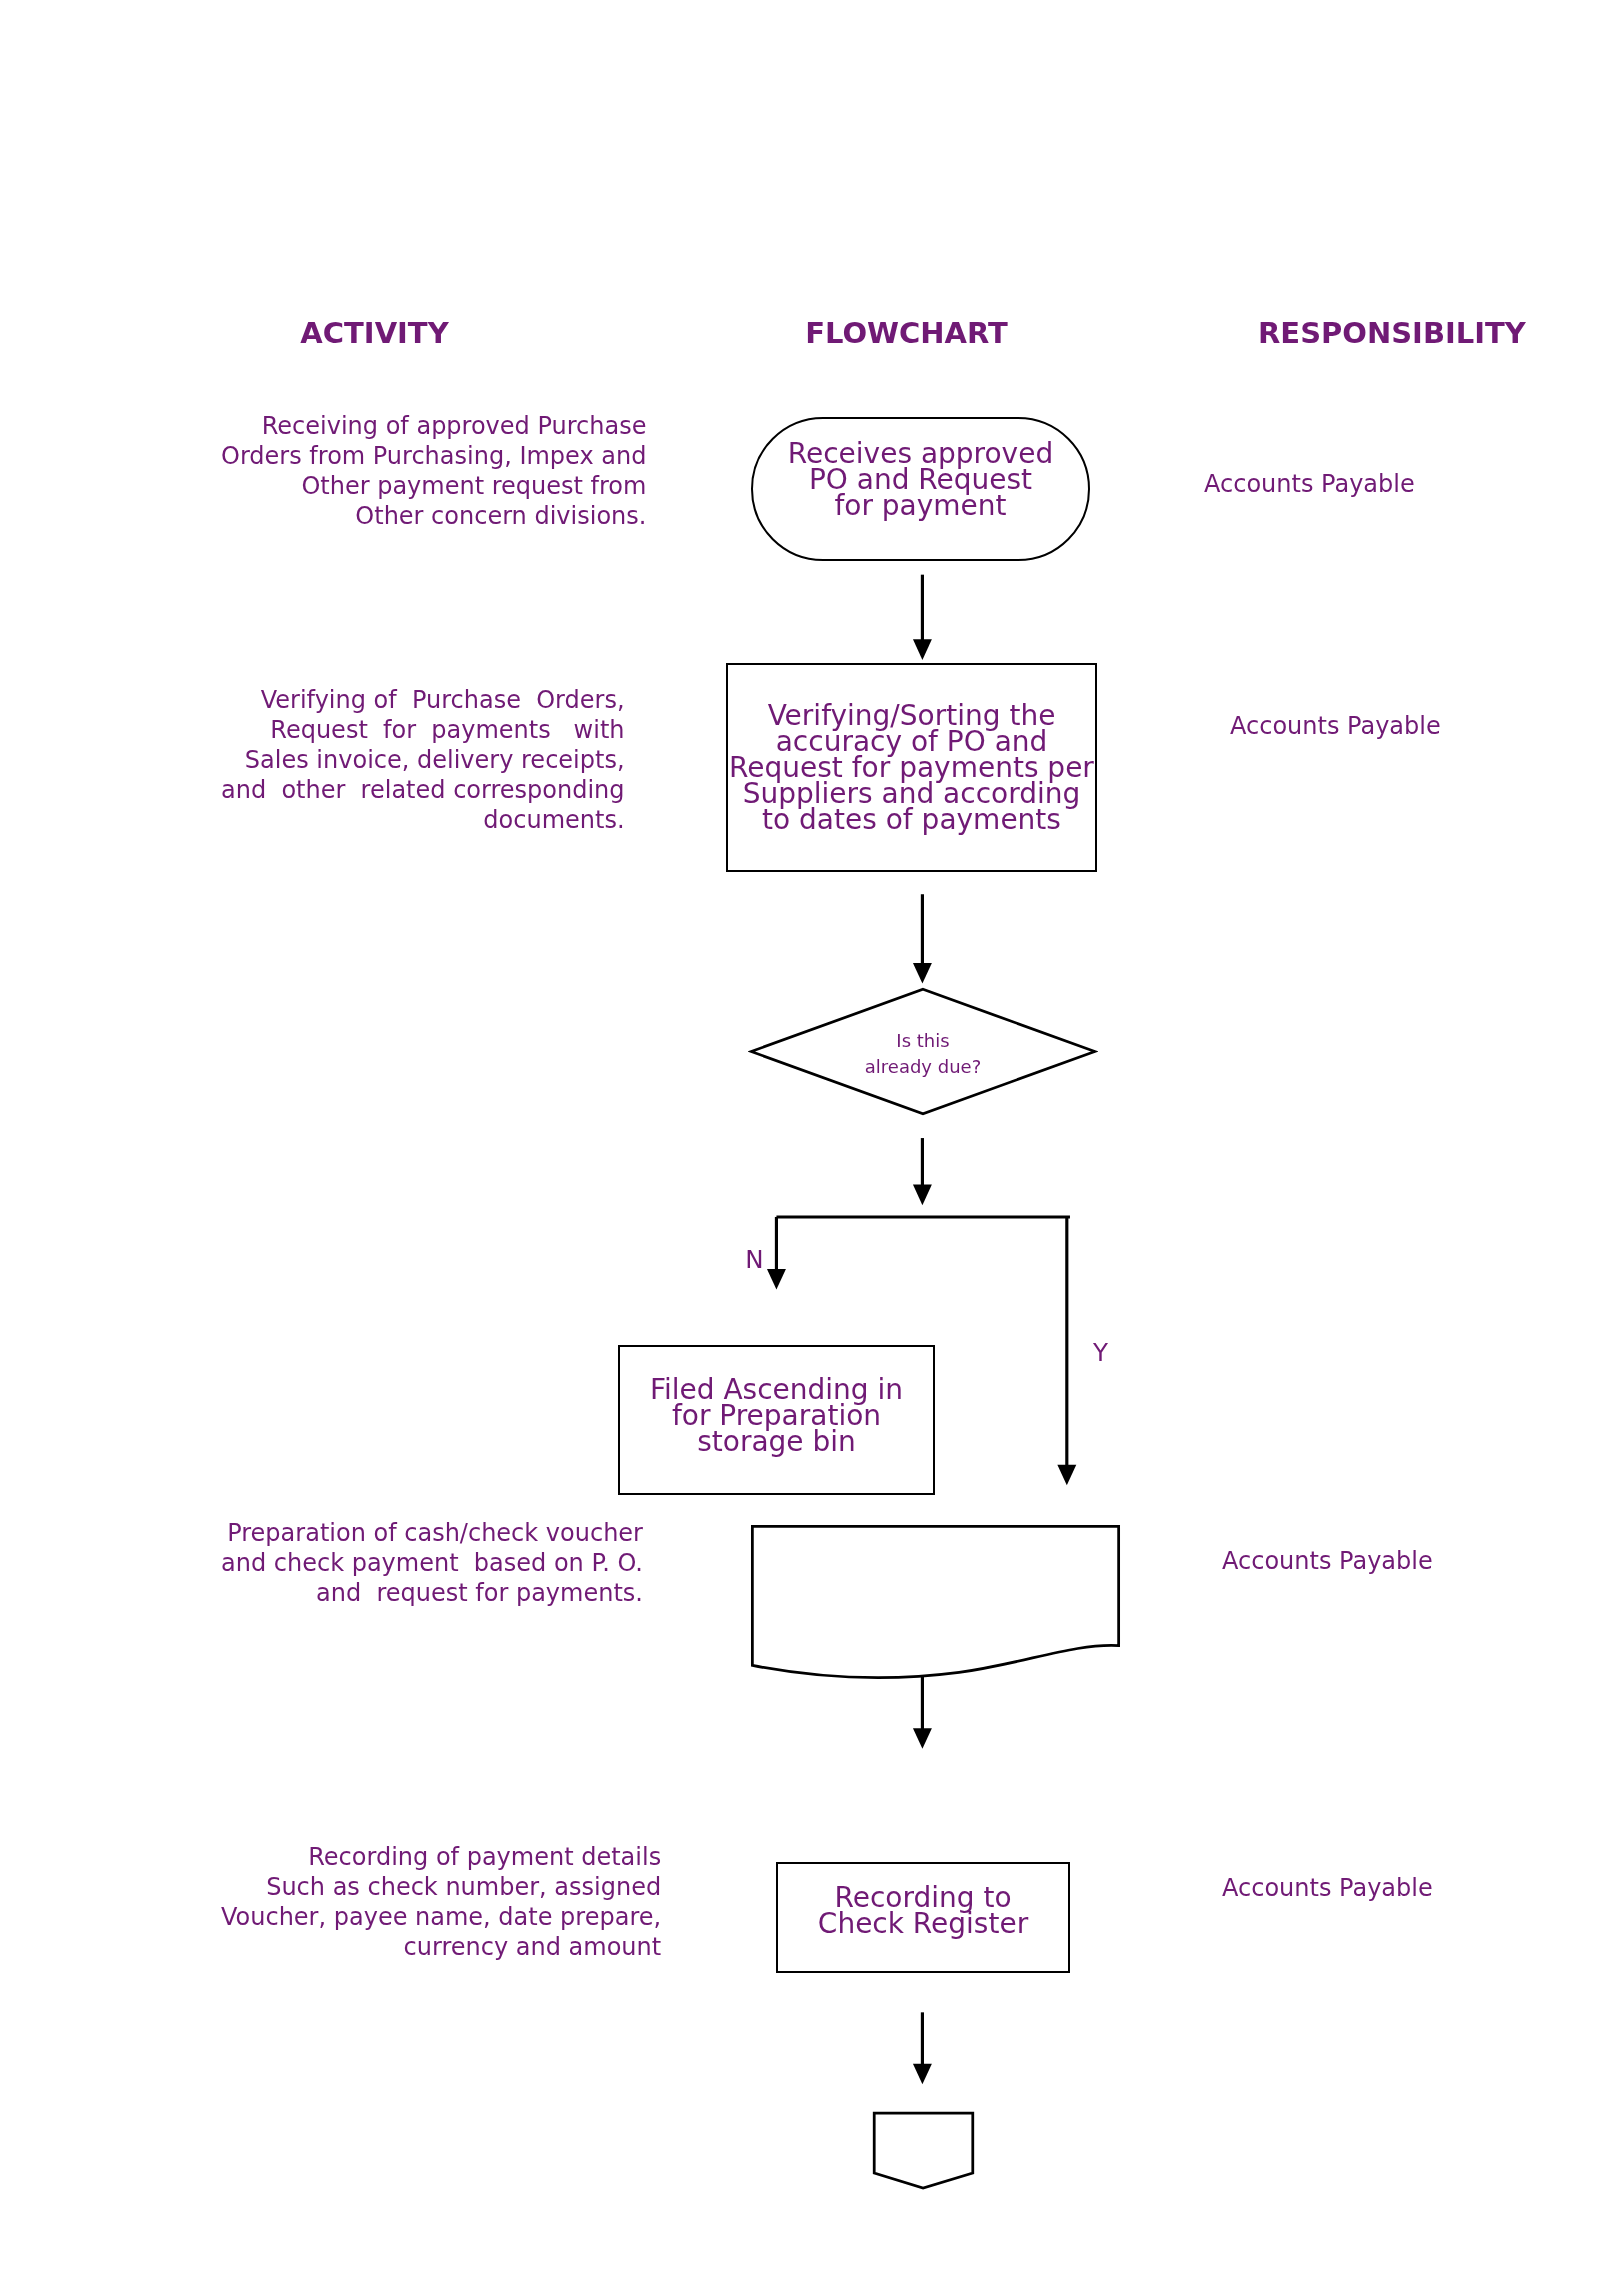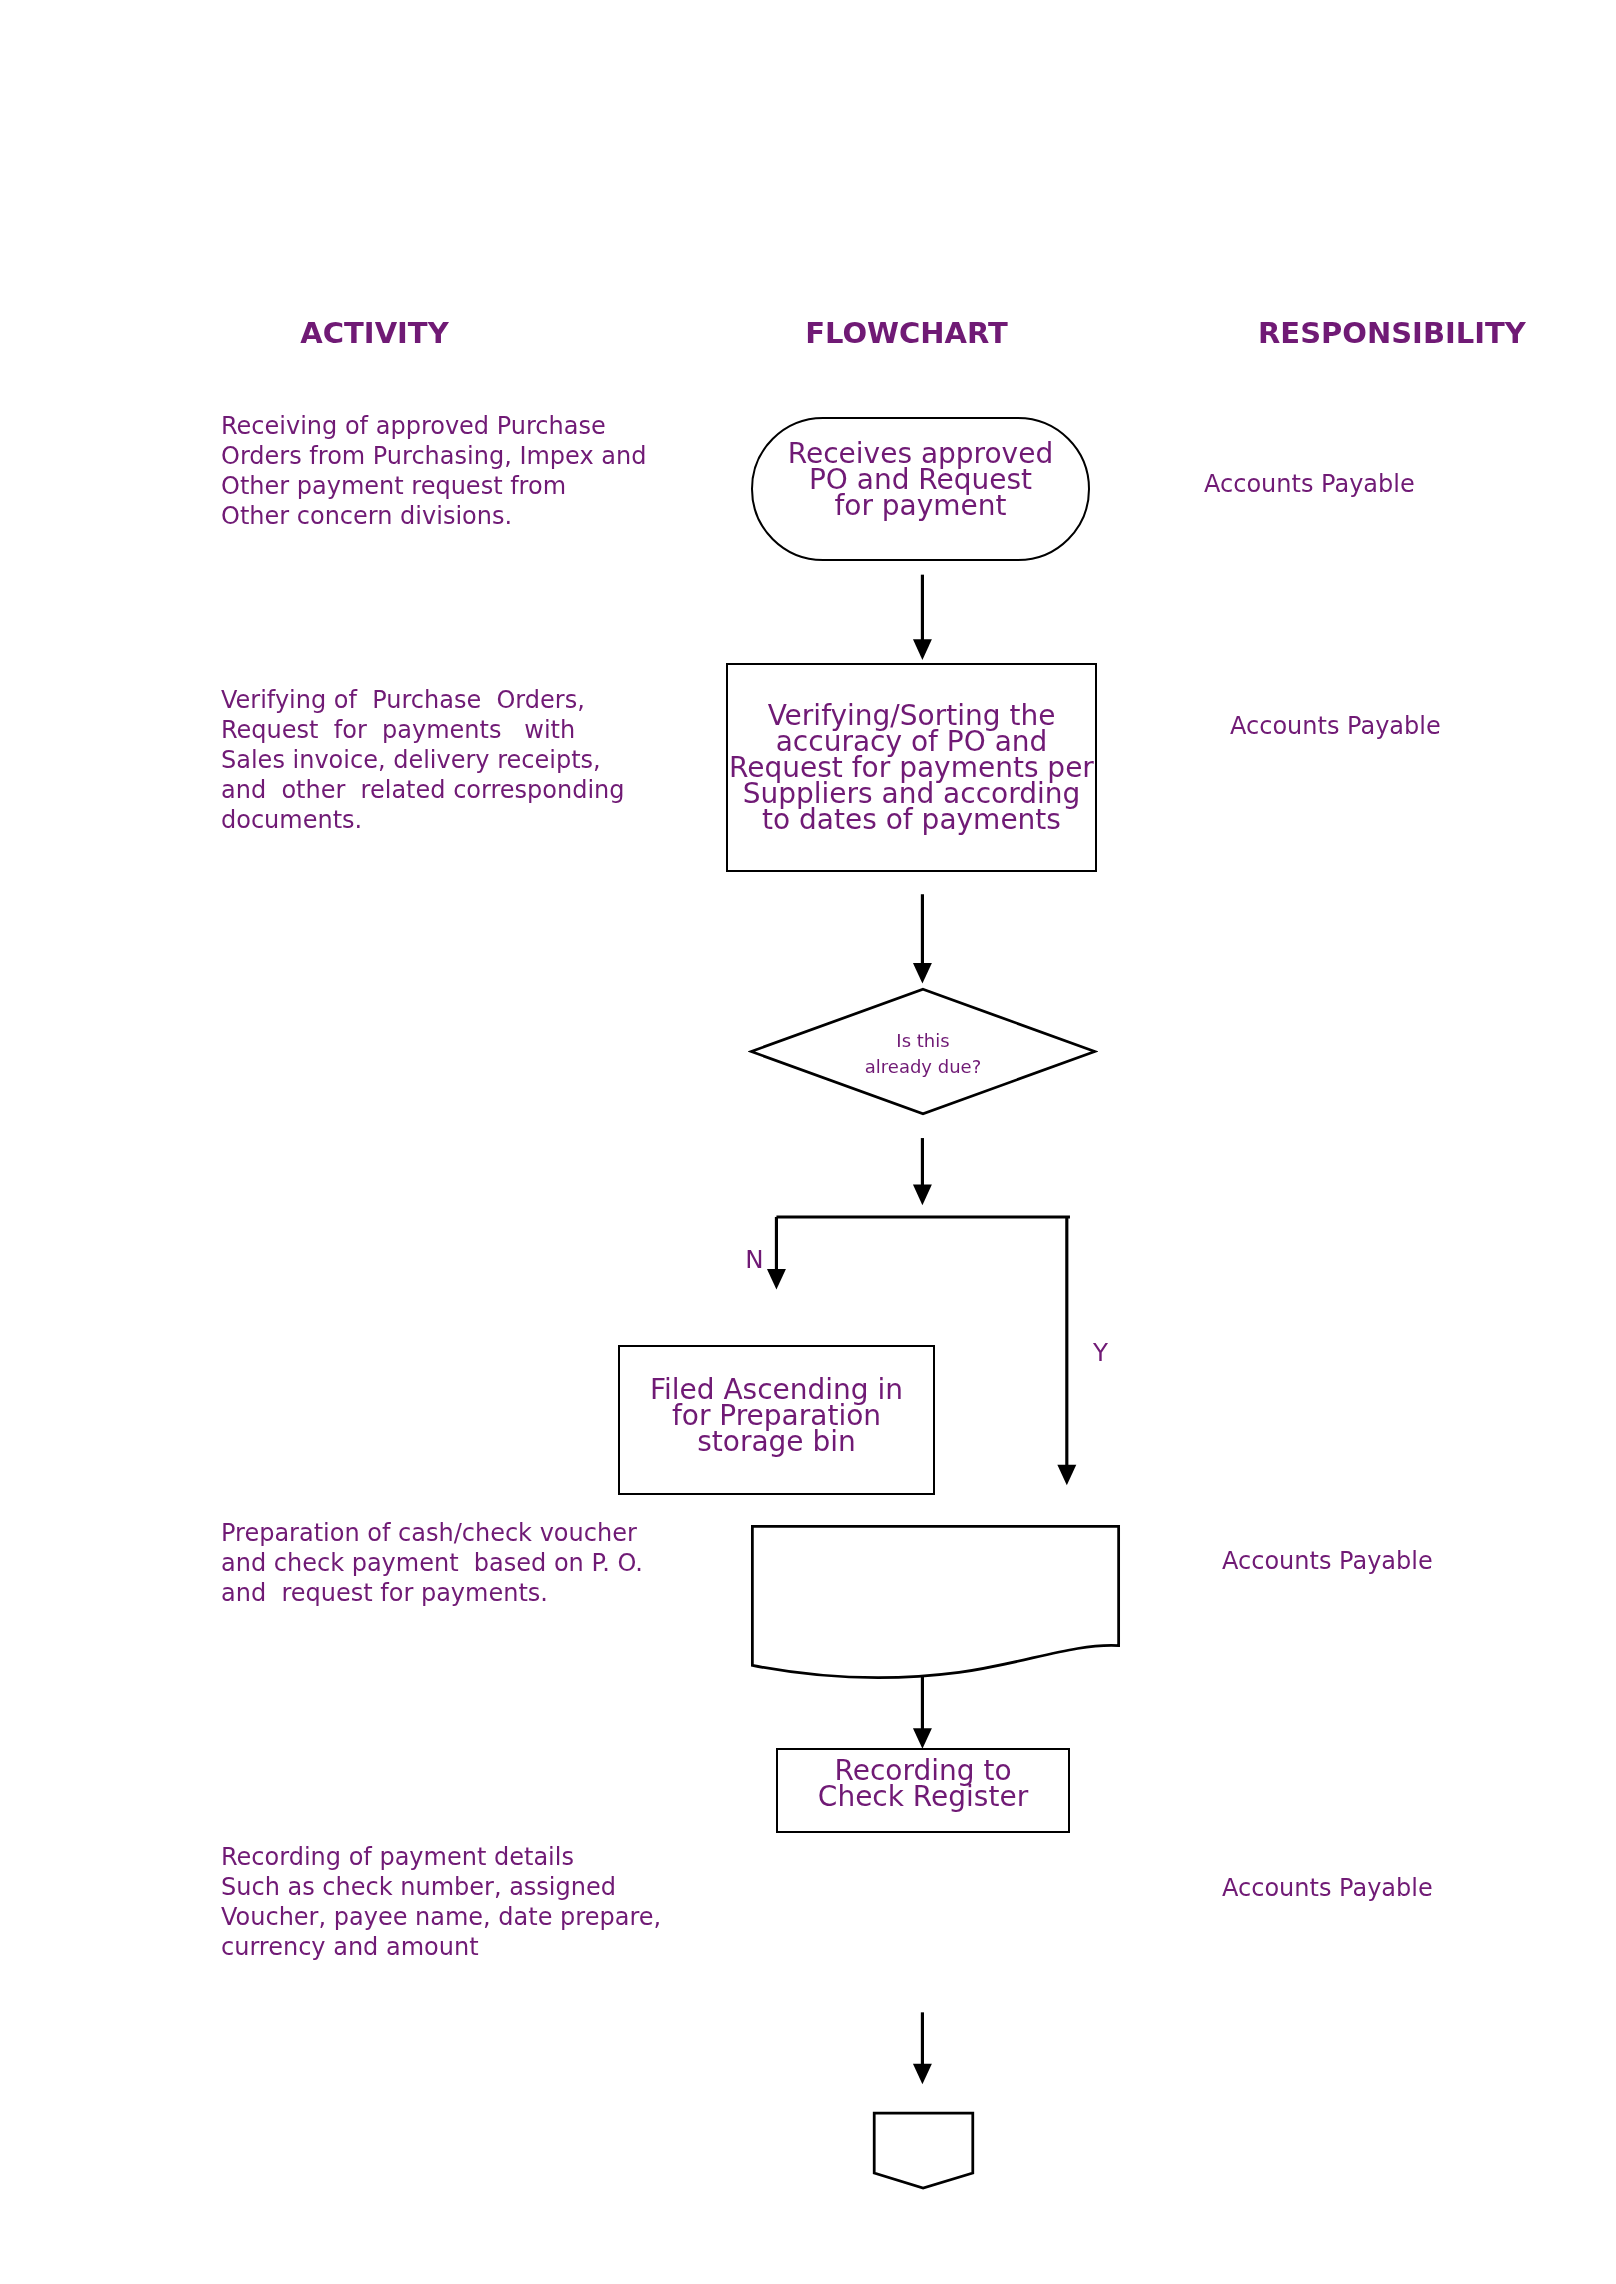--- a/index.html
+++ b/index.html
@@ -19,21 +19,21 @@
     letter-spacing:0px;
     white-space:nowrap;
   }
   .activity-block{
     position:absolute;
     left:221px;
     font-size:24px;
     line-height:30px;
     text-align:left;
   }
-  .activity-block .line{white-space:pre;}
+  .activity-block .line{white-space:pre;text-align:right;}
   .resp-label{
     position:absolute;
     font-size:24px;
     white-space:nowrap;
   }
   .shape{
     position:absolute;
     box-sizing:border-box;
     border:2.4px solid #000;
     background:#fff;
@@ -133,21 +133,21 @@
   <div class="shape" style="left:618px;top:1345px;width:317px;height:150px;padding-bottom:8px;">
     <div class="line">Filed Ascending in</div>
     <div class="line">for Preparation</div>
     <div class="line">storage bin</div>
   </div>
 
   <svg class="svg-shape" style="left:750px;top:1524px;" width="371" height="158" viewBox="0 0 470 200">
     <path d="M 3 3 L 467 3 L 467 154 C 410 151 350 176 265 188 C 180 199 90 196 3 179 Z" fill="#ffffff" stroke="#000000" stroke-width="3.5"></path>
   </svg>
 
-  <div class="shape" style="left:776px;top:1748px;width:294px;height:85px;padding-bottom:14px;">
+  <div class="shape" style="left:776px;top:1862px;width:294px;height:111px;padding-bottom:14px;">
     <div class="line">Recording to</div>
     <div class="line">Check Register</div>
   </div>
 
   <svg class="svg-shape" style="left:871px;top:2110px;" width="105" height="82" viewBox="0 0 133 104">
     <polygon points="4,4 129,4 129,80 66,99 4,80" fill="#ffffff" stroke="#000000" stroke-width="3.5"></polygon>
   </svg>
 
   <svg class="connectors" width="1616" height="2284" viewBox="0 0 2048 2894">
 

